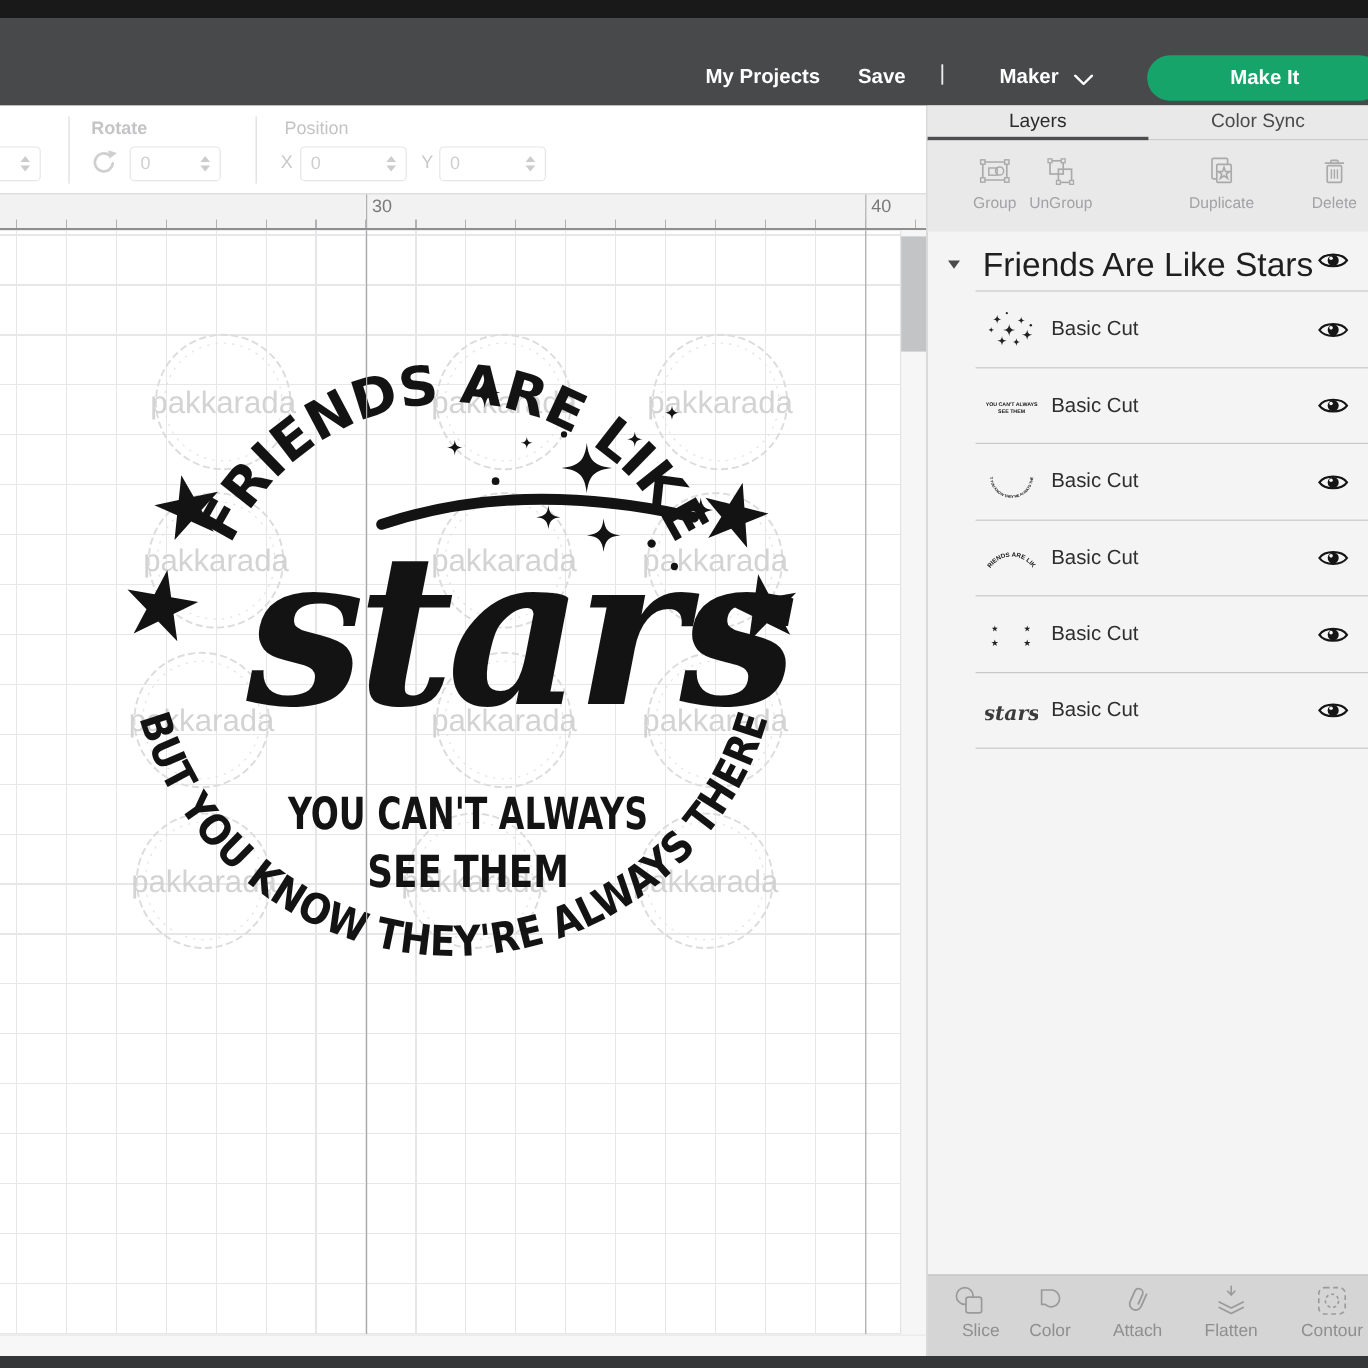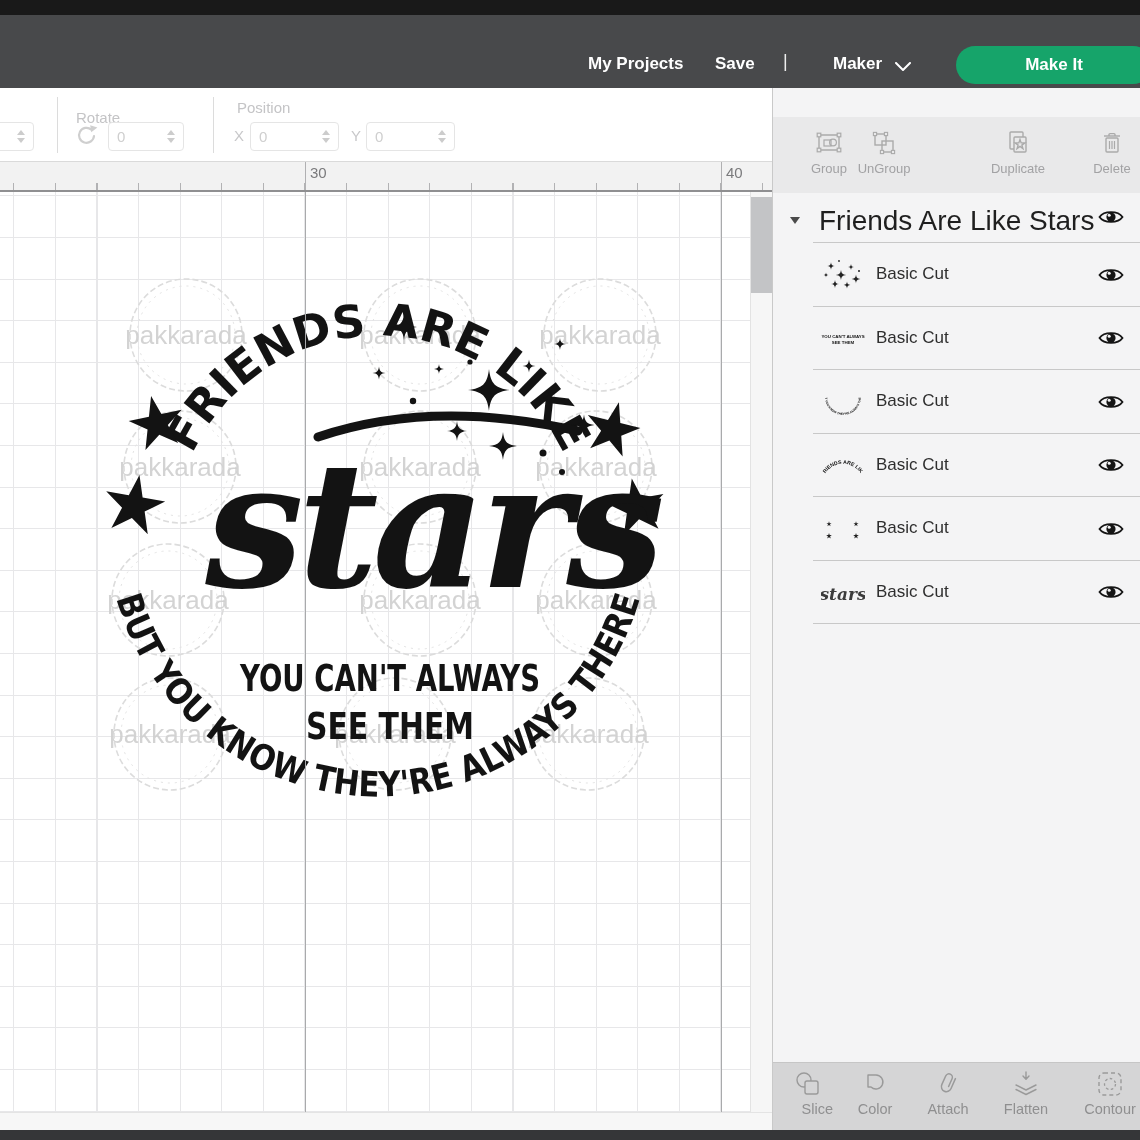--- a/index.html
+++ b/index.html
@@ -98,21 +98,21 @@
 
     <div class="field" style="left:-42px;top:34px;width:74px;">
       <input readonly="" style="">
       <span class="stepper">
           <span class="tri-up"></span>
           <span class="tri-dn"></span>
         </span>
     </div>
     <div class="vdiv" style="left:57px;top:9px;height:56px;"></div>
 
-    <span class="tb-label" style="left:76px;top:21px;">Rotate</span>
+    <span class="tb-label" style="left:76px;top:11px;font-weight:bold;">Rotate</span>
     <span class="abs" style="left:74px;top:34px;">
       <svg width="26" height="26" viewBox="0 0 26 26">
         <path d="M20 14 a7.5 7.5 0 1 1 -2.6 -6.4" fill="none" stroke="#cfcfcf" stroke-width="2.2" stroke-linecap="round"></path>
         <polygon points="16.2,3.2 23.4,5.6 17.2,10.2" fill="#cfcfcf"></polygon>
       </svg>
     </span>
     <div class="field" style="left:108px;top:34px;width:74px;">
       <input readonly="" value="0" style="">
       <span class="stepper">
           <span class="tri-up"></span>
@@ -220,20 +220,24 @@
       </text>
     </svg>
   </div>
 
   <div class="abs hstrip"></div>
   <div class="abs vtrack"></div>
   <div class="abs vthumb"></div>
 
   <div class="abs panel">
 
+    <div class="tabs">
+      <div class="tab active">Layers</div>
+      <div class="tab">Color Sync</div>
+    </div>
 
     <div class="actions">
       <div class="action" style="left:28px;width:56px;">
         <span>
           <svg width="30" height="28" viewBox="0 0 30 28" style="margin:0 auto;">
             <rect x="5" y="6" width="20" height="15" rx="1" fill="none" stroke="#aaaaaa" stroke-width="1.4"></rect>
             <rect x="10" y="11" width="7" height="6" fill="none" stroke="#aaaaaa" stroke-width="1.2"></rect>
             <circle cx="19" cy="13.5" r="3.4" fill="none" stroke="#aaaaaa" stroke-width="1.2"></circle>
             <rect x="3.2" y="4.2" width="3.6" height="3.6" fill="#e9e9ea" stroke="#aaaaaa" stroke-width="1.2"></rect>
             <rect x="23.2" y="4.2" width="3.6" height="3.6" fill="#e9e9ea" stroke="#aaaaaa" stroke-width="1.2"></rect>

